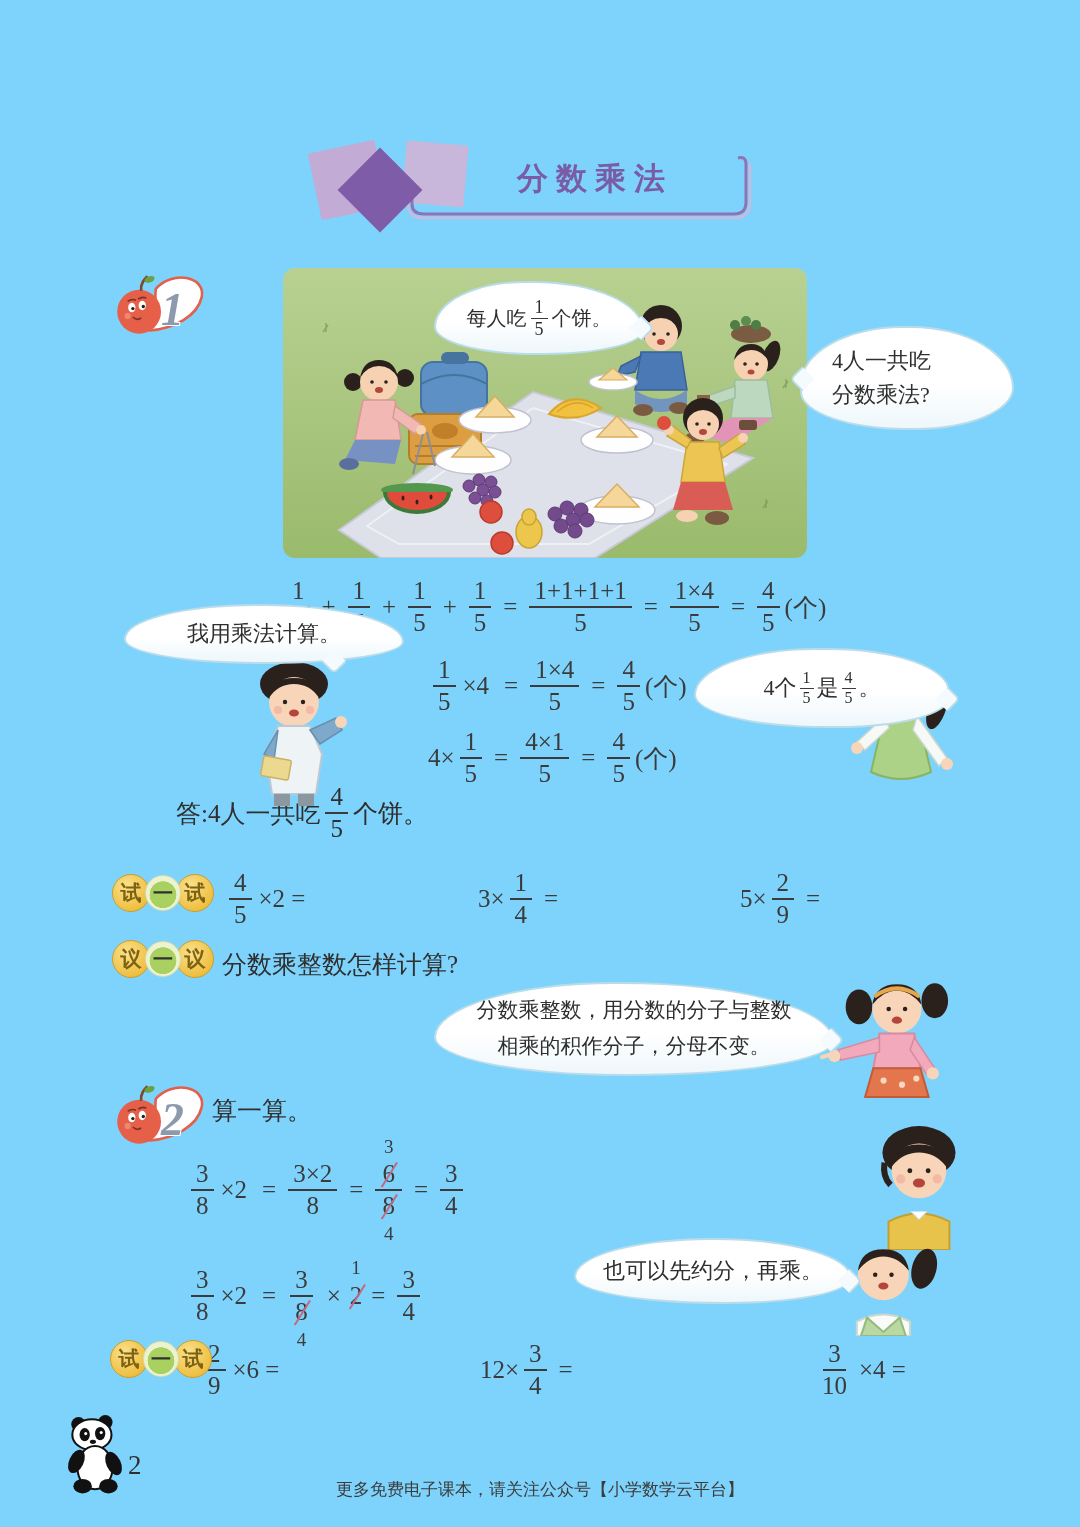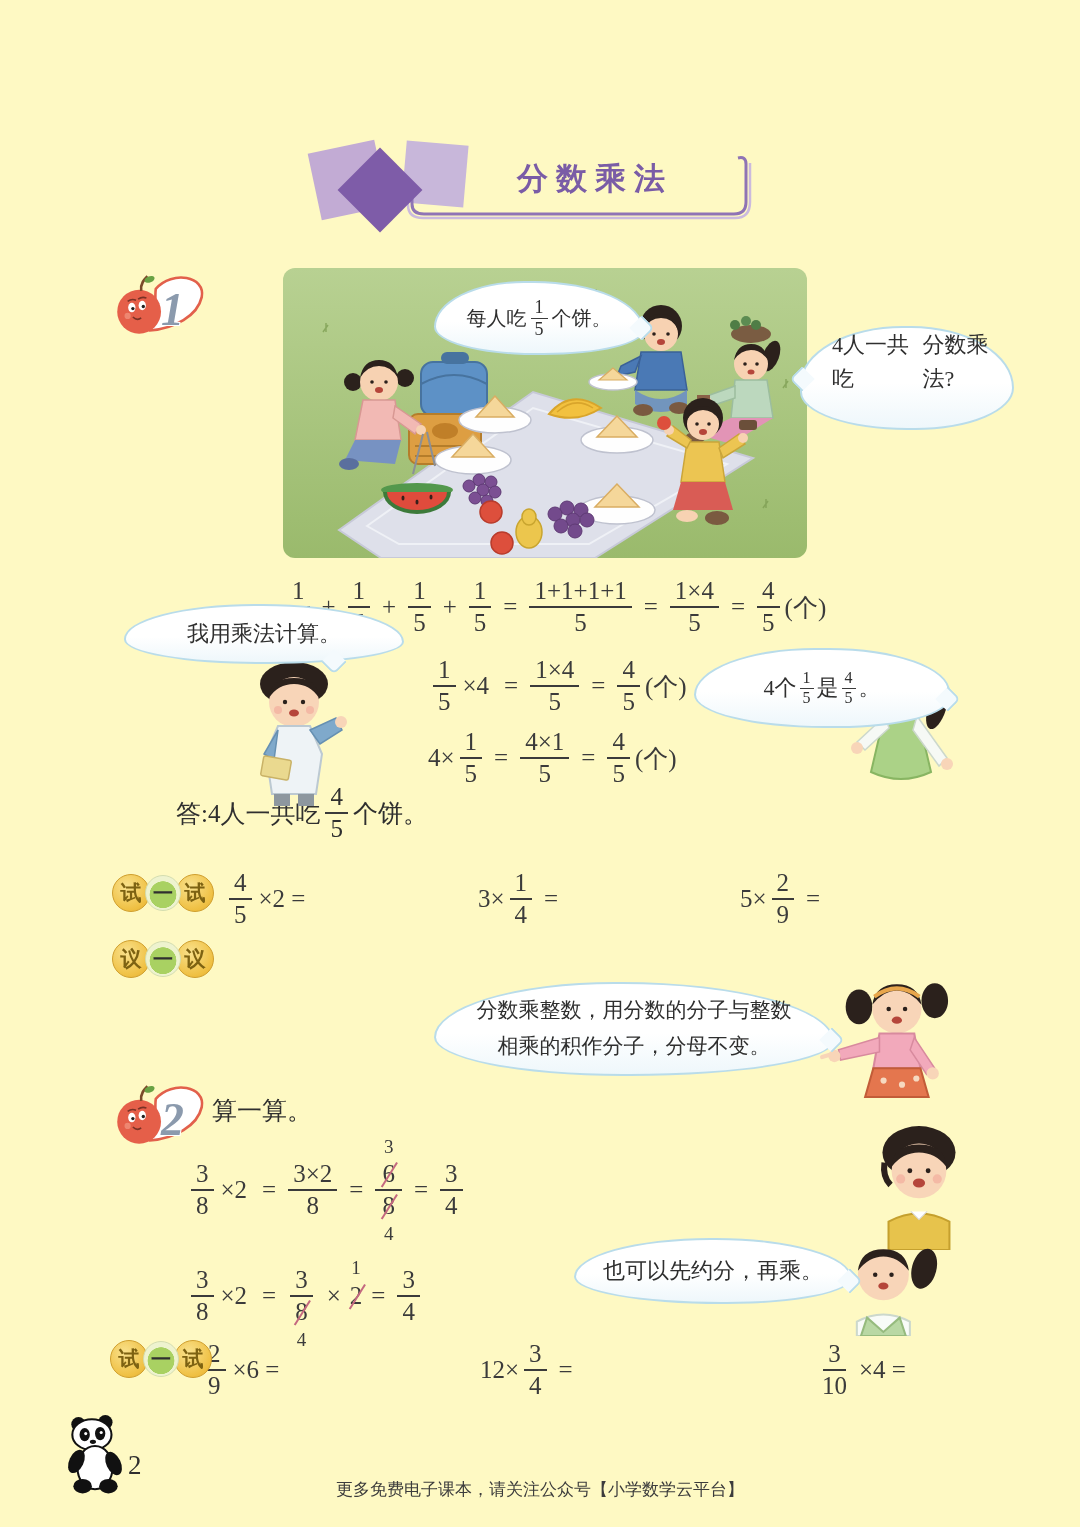--- a/index.html
+++ b/index.html
@@ -1,17 +1,17 @@
 <!DOCTYPE html>
 <html><head>
 <meta charset="utf-8">
 <style>
   *{margin:0;padding:0;box-sizing:border-box}
   html,body{background:#ffffff}
-  .page{position:relative;width:1080px;height:1527px;background:#fef9c3;overflow:hidden;
+  .page{position:relative;width:1080px;height:1527px;background:#7dd3fc;overflow:hidden;
         font-family:"Liberation Serif",serif;color:#2f2f2f}
   .abs{position:absolute}
 
   
   .sq{position:absolute}
   .sq1{left:314px;top:146px;width:68px;height:68px;background:#c2abd4;transform:rotate(-12deg)}
   .sq3{left:404px;top:143px;width:62px;height:62px;background:#c8b7da;transform:rotate(5deg)}
   .sq2{left:350px;top:160px;width:60px;height:60px;background:#7e5ca8;transform:rotate(45deg);z-index:2}
   .title-line{left:402px;top:146px;width:356px;height:78px}
   .chapter-title{left:470px;top:158px;width:250px;text-align:center;font-size:31px;font-weight:bold;
@@ -33,21 +33,21 @@
          border:2px solid #b9dcea;display:flex;align-items:center;justify-content:center;
          color:#2f2f2f;z-index:4}
   .cloud::before{content:"";position:absolute;width:16px;height:16px;z-index:3;
          background:#f4fafd;border:2px solid #b9dcea;border-top:none;border-left:none;border-radius:0 0 6px 0}
   .tail-r::before{right:-9px;top:52%;transform:rotate(-45deg)}
   .tail-l::before{left:-9px;top:42%;transform:rotate(135deg)}
   .tail-b::before{bottom:-9px;left:72%;transform:rotate(45deg)}
   .bubble-each{left:434px;top:281px;width:210px;height:74px;font-size:20px;
                border-radius:45% 55% 50% 50% / 65% 70% 35% 40%}
   .bubble-total{left:800px;top:326px;width:214px;height:104px;font-size:22px;line-height:1.55;
-                flex-direction:row;align-items:flex-start;padding-left:30px;
+                flex-direction:column;align-items:flex-start;padding-left:30px;
                 border-radius:50% 50% 48% 52% / 58% 62% 42% 38%}
   .bubble-method{left:124px;top:604px;width:280px;height:60px;font-size:22px;
                  border-radius:48% 52% 50% 50% / 60% 65% 38% 42%}
   .bubble-four{left:694px;top:648px;width:256px;height:80px;font-size:22px;
                border-radius:50% 50% 46% 54% / 62% 58% 40% 44%}
   .bubble-rule{left:434px;top:982px;width:400px;height:94px;font-size:21px;line-height:1.7;
                flex-direction:column;border-radius:46% 54% 52% 48% / 60% 64% 38% 42%}
   .bubble-simplify{left:560px;top:1124px;width:300px;height:104px;font-size:22px;line-height:1.6;
                    flex-direction:column;border-radius:48% 52% 50% 50% / 62% 58% 40% 44%}
   .bubble-pre{left:574px;top:1238px;width:278px;height:66px;font-size:22px;
@@ -458,20 +458,21 @@
         <span class="den">9</span>
       </span>
     <span class="op">=</span>
   </div>
 
   <div class="badge badge-discuss">
     <span class="bcy">议</span>
     <span class="bcl">一</span>
     <span class="bcy">议</span>
   </div>
+  <div class="abs discuss-q">分数乘整数怎样计算?</div>
 
   <div class="cloud bubble-rule tail-r">
     <span>分数乘整数，用分数的分子与整数</span>
     <span>相乘的积作分子，分母不变。</span>
   </div>
   <div class="char char-girl2">
     <svg viewBox="0 0 160 125">
       <ellipse cx="38" cy="36" rx="13" ry="17" fill="#2b211c"></ellipse>
       <ellipse cx="112" cy="30" rx="13" ry="17" fill="#2b211c"></ellipse>
       <circle cx="75" cy="38" r="24" fill="#f8d5b8"></circle>

